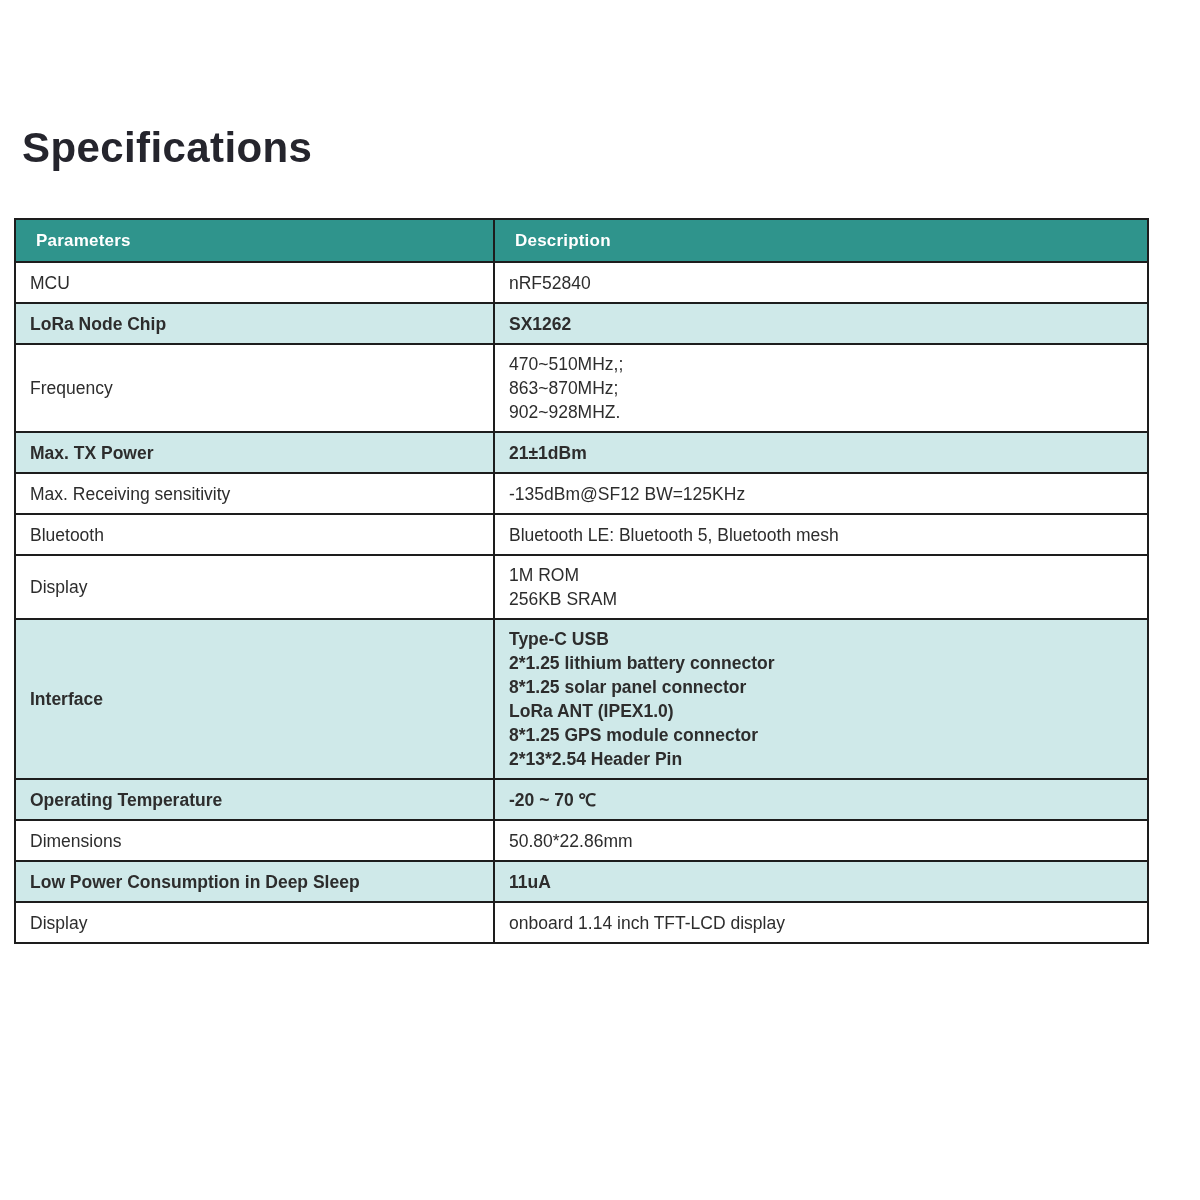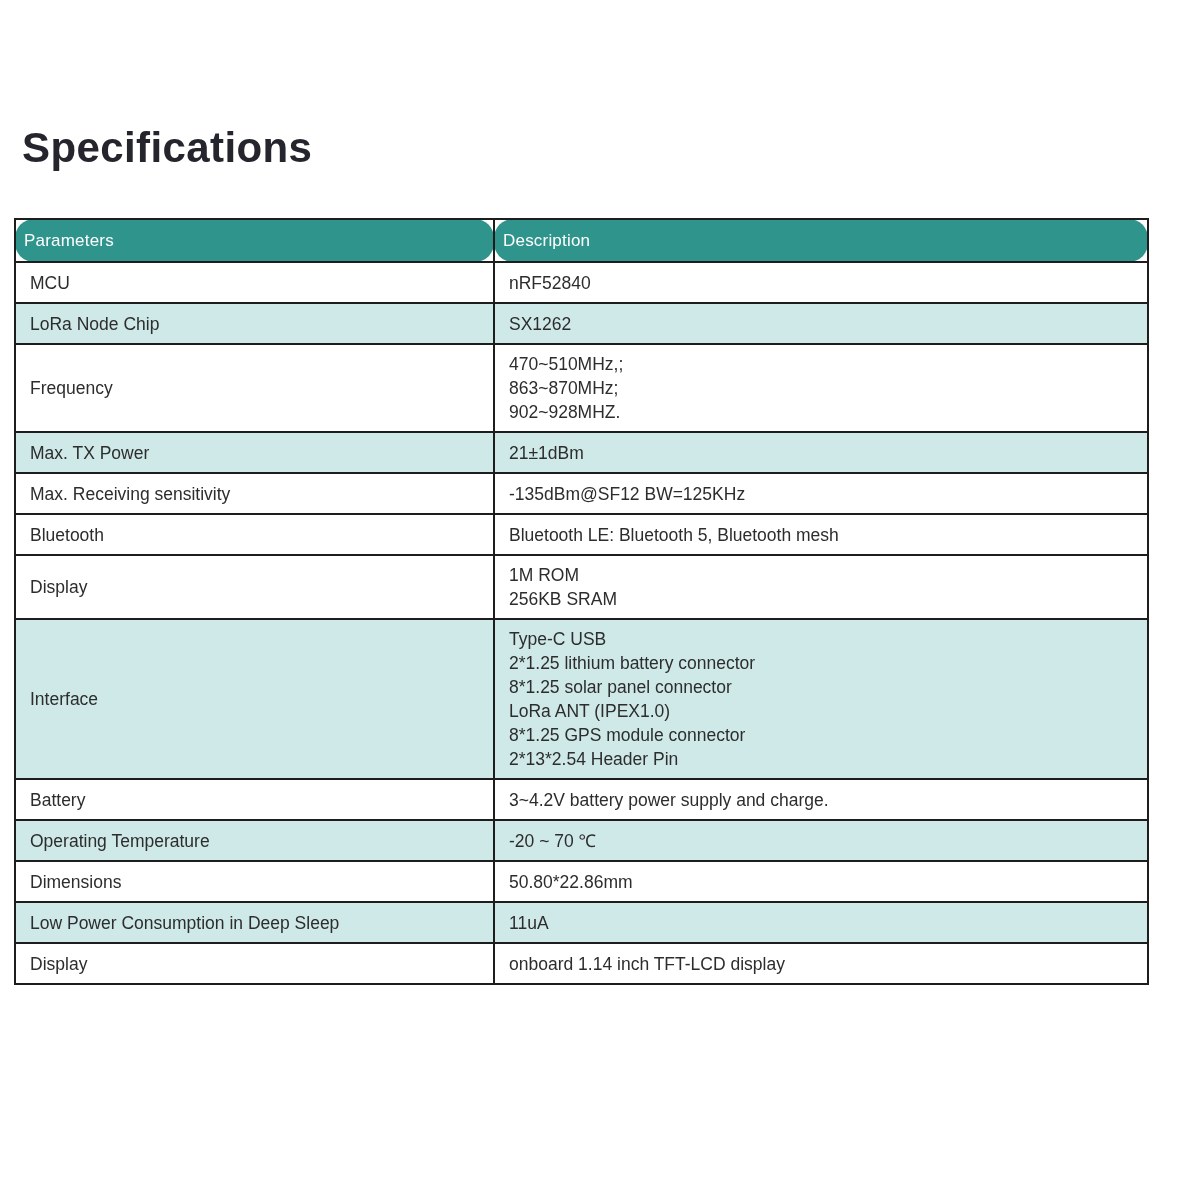--- a/index.html
+++ b/index.html
@@ -39,36 +39,36 @@
   .spec-table th,
   .spec-table td{
     border:2px solid var(--border);
     vertical-align:middle;
     text-align:left;
   }
   .spec-table th{
     background:var(--header-bg);
     color:var(--header-text);
     font-size:17px;
-    font-weight:400;
+    font-weight:700;
     height:43px;
-    padding:0 8px;
+    padding:0 20px;
     letter-spacing:0.2px;
-    border-radius:19px;
   }
   .spec-table td{
     background:var(--row-bg);
     color:var(--text);
     font-size:17.5px;
     line-height:24px;
     padding:7px 14px;
     height:41px;
   }
   .spec-table tr.shaded td{
     background:var(--shaded-row-bg);
+    font-weight:bold;
   }
   .desc-cell div{min-height:24px;}
 </style>
 </head>
 <body>
 
 <h1 class="page-title">Specifications</h1>
 
 <table class="spec-table">
   <colgroup>
@@ -140,26 +140,20 @@
     <td class="desc-cell">
           <div>Type-C USB</div>
           <div>2*1.25 lithium battery connector</div>
           <div>8*1.25 solar panel connector</div>
           <div>LoRa ANT (IPEX1.0)</div>
           <div>8*1.25 GPS module connector</div>
           <div>2*13*2.54 Header Pin</div>
         </td>
   </tr>
 
-  <tr>
-    <td>Battery</td>
-    <td class="desc-cell">
-          <div>3~4.2V battery power supply and charge.</div>
-        </td>
-  </tr>
 
   <tr class="shaded">
     <td>Operating Temperature</td>
     <td class="desc-cell">
           <div>-20 ~ 70 ℃</div>
         </td>
   </tr>
 
   <tr>
     <td>Dimensions</td>

